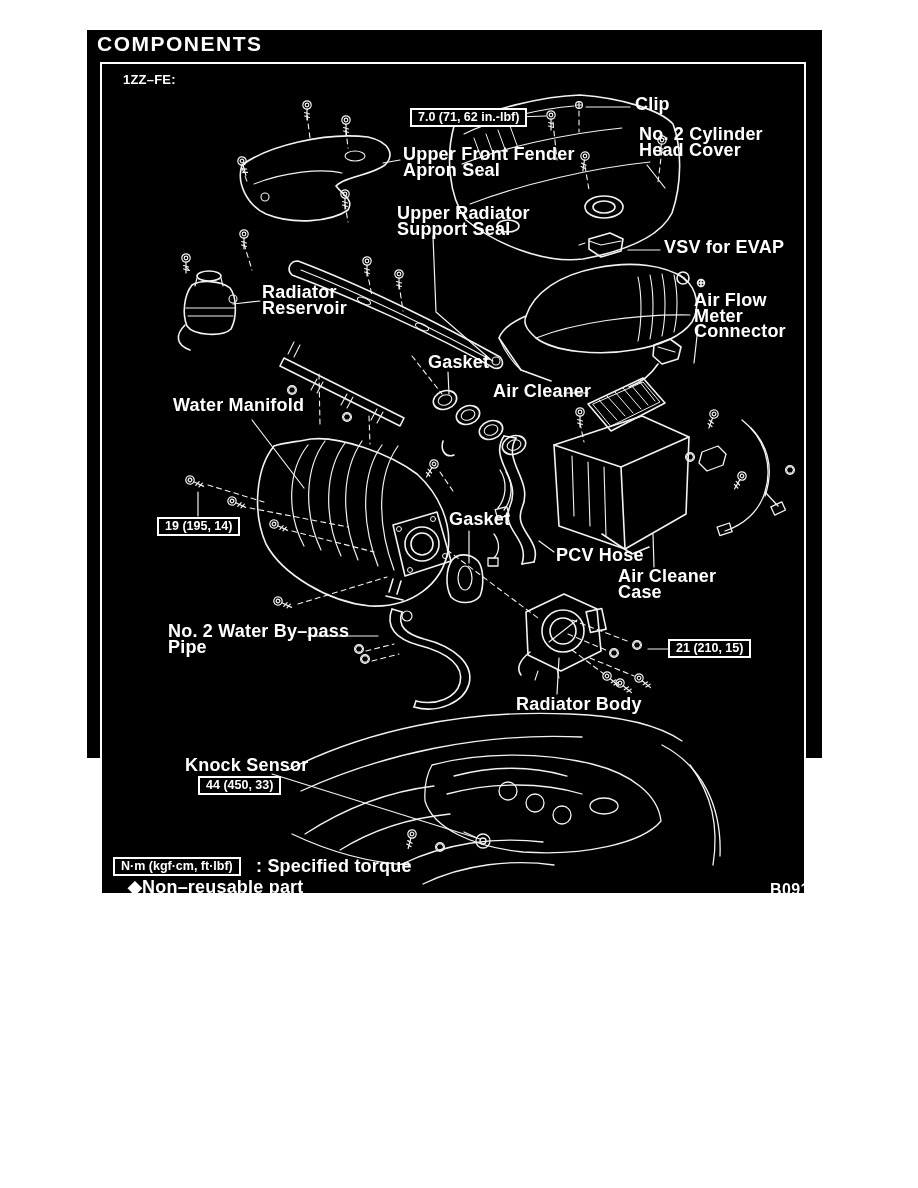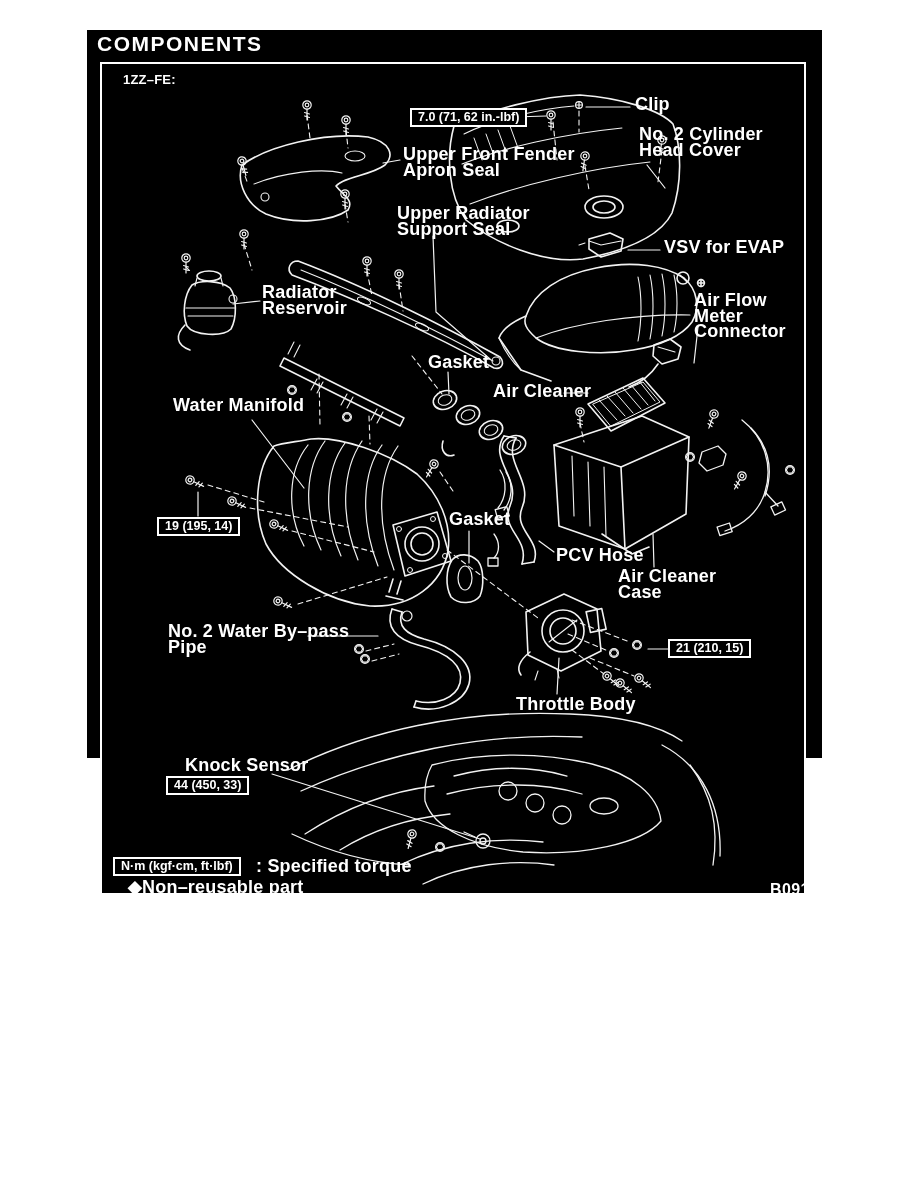--- a/index.html
+++ b/index.html
@@ -364,23 +364,23 @@
     <div class="lbl" style="left:391px;top:320px">Air Cleaner</div>
     <div class="lbl" style="left:71px;top:334px">Water Manifold</div>
     <div class="tq" style="left:55px;top:453px">19 (195, 14)</div>
     <div class="lbl" style="left:347px;top:448px">Gasket</div>
     <div class="lbl" style="left:454px;top:484px">PCV Hose</div>
     <div class="lbl" style="left:516px;top:505px">Air Cleaner
 Case</div>
     <div class="lbl" style="left:66px;top:560px">No. 2 Water By–pass
 Pipe</div>
     <div class="tq" style="left:566px;top:575px">21 (210, 15)</div>
-    <div class="lbl" style="left:414px;top:633px">Throttle Body</div>
+    <div class="lbl" style="left:414px;top:633px">Radiator Body</div>
     <div class="lbl" style="left:83px;top:694px">Knock Sensor</div>
-    <div class="tq" style="left:64px;top:712px">44 (450, 33)</div>
+    <div class="tq" style="left:96px;top:712px">44 (450, 33)</div>
 
     <div class="tq" style="left:11px;top:793px">N·m (kgf·cm, ft·lbf)</div>
     <div class="lbl" style="left:154px;top:795px">: Specified torque</div>
     <div class="lbl" style="left:26px;top:816px">◆Non–reusable part</div>
 
     <div class="figid" style="left:668px;top:817px">B09187</div>
   </div>
 </div>
 
 </body></html>

